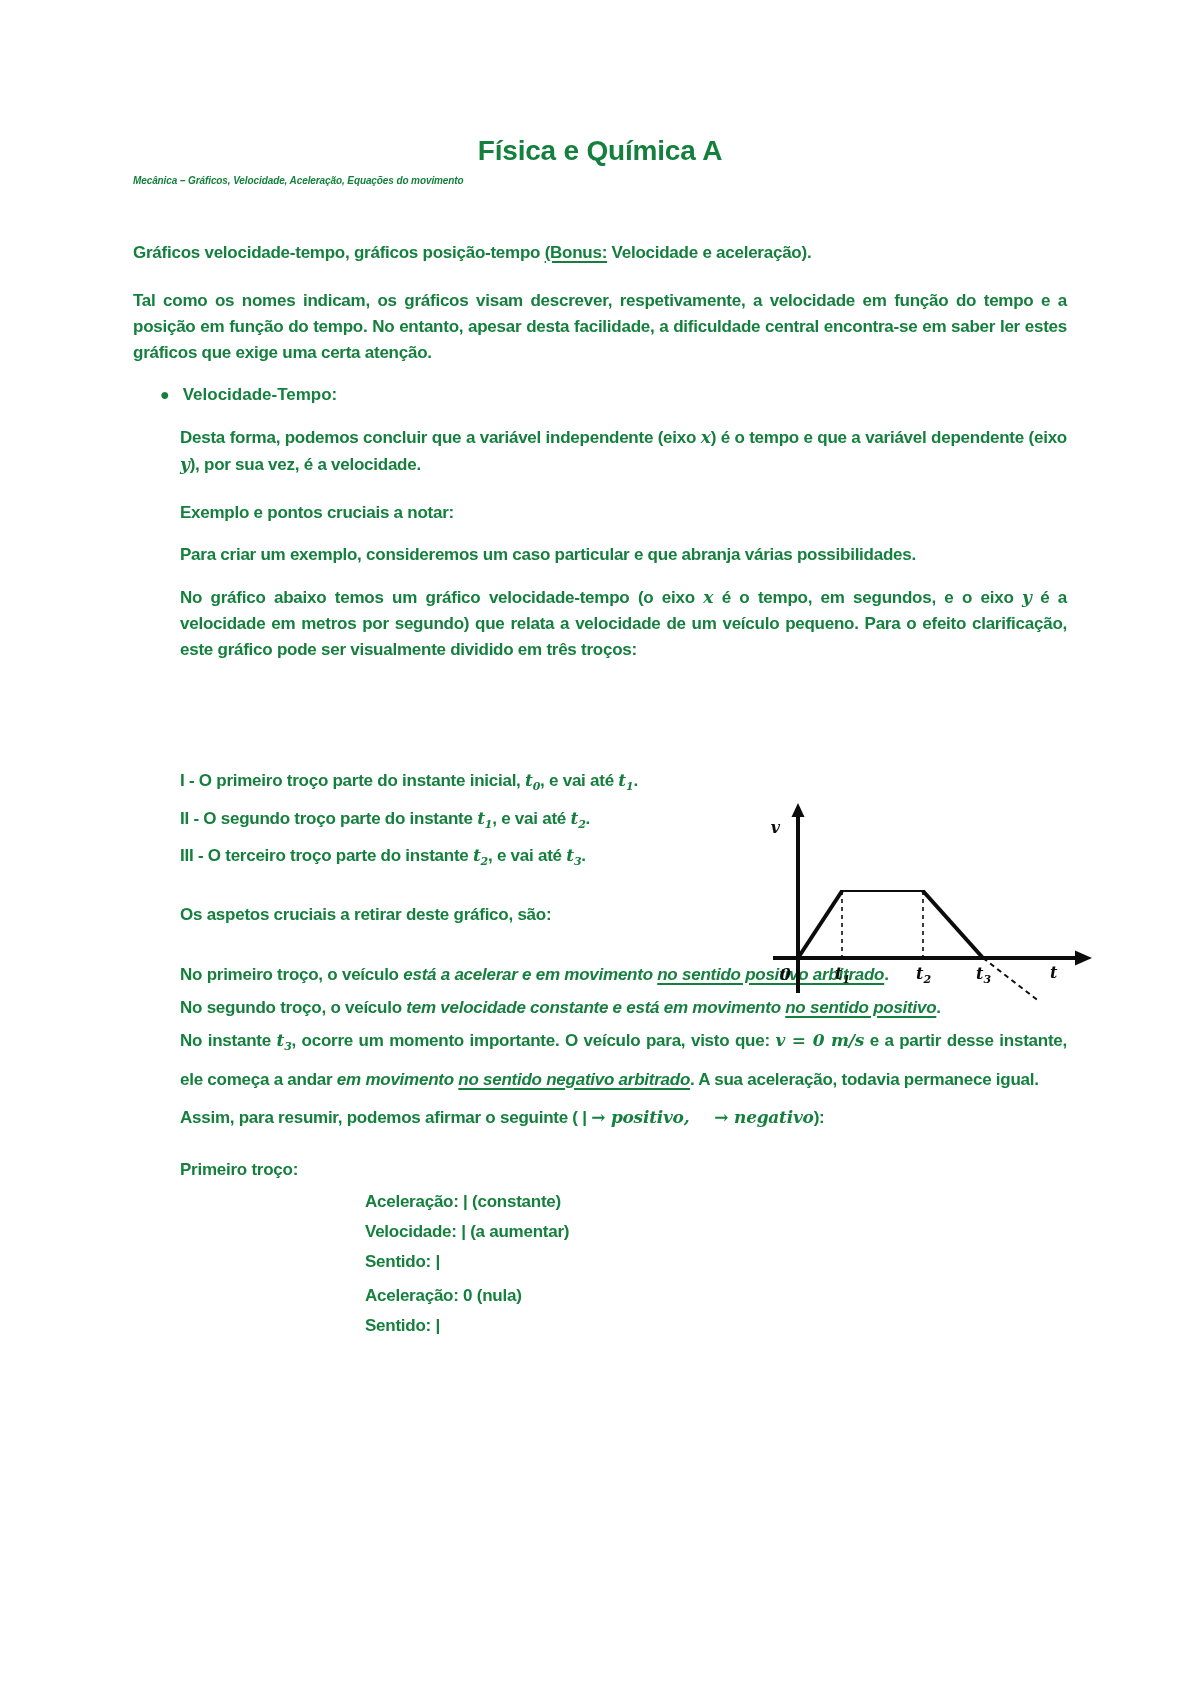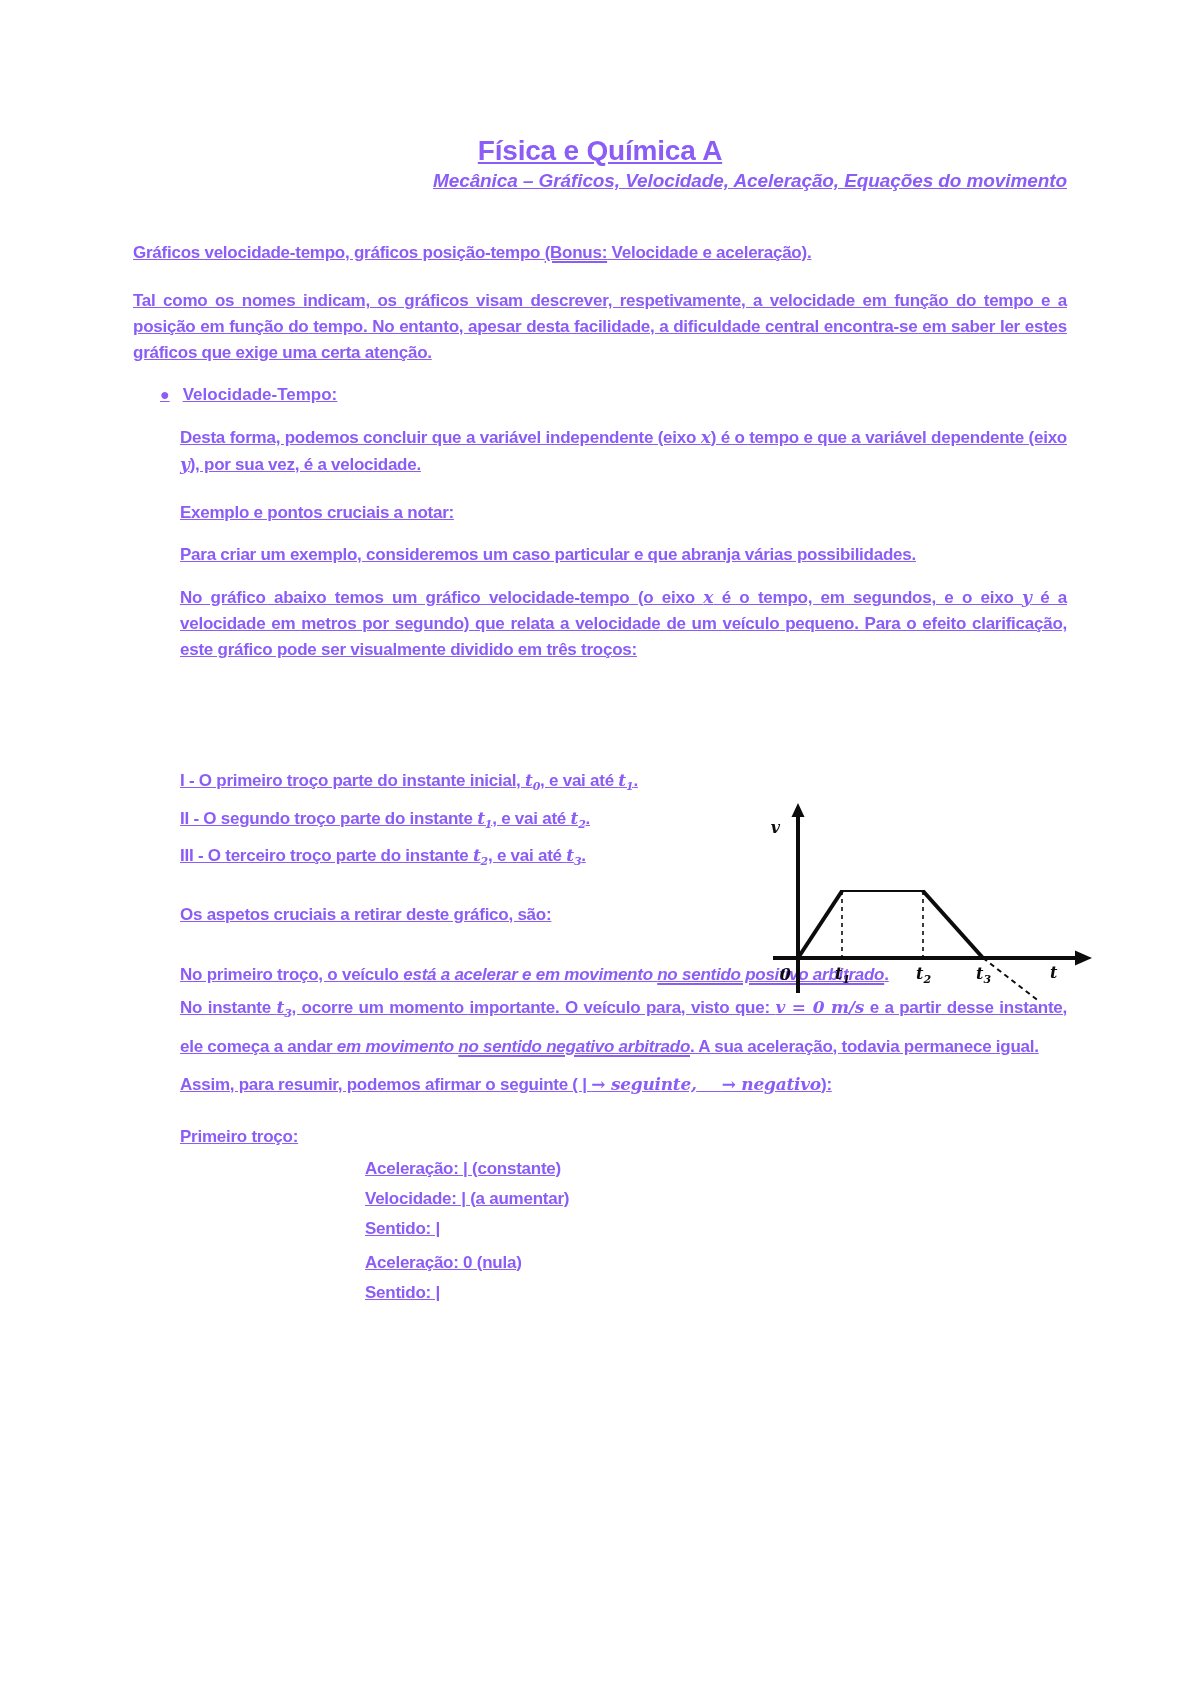--- a/index.html
+++ b/index.html
@@ -1,20 +1,20 @@
 <!DOCTYPE html>
 <html><head>
 <meta charset="utf-8">
 <style>
   html,body{margin:0;padding:0;background:#ffffff;}
   .page{position:relative;width:1200px;height:1698px;background:#fff;overflow:hidden;
-        color:#8b5cf6;font-family:"Liberation Sans","DejaVu Sans",sans-serif;font-weight:700;text-decoration:underline;}
+        color:#15803d;font-family:"Liberation Sans","DejaVu Sans",sans-serif;font-weight:700;}
   .content{padding:134px 133px 0 133px;}
   .title{margin:0;font-size:28px;line-height:34px;text-align:center;letter-spacing:-0.2px;font-weight:700;}
-  .subtitle{margin:2px 0 0 0;text-align:right;font-size:19px;line-height:22px;font-style:italic;font-weight:700;letter-spacing:-0.1px;}
+  .subtitle{margin:2px 0 0 0;text-align:left;font-size:10px;line-height:22px;font-style:italic;font-weight:700;letter-spacing:-0.1px;}
   p{margin:0;font-size:17px;line-height:26px;letter-spacing:-0.25px;}
   .just{text-align:justify;}
   .indent{margin-left:47px;}
   .mt8{margin-top:8px;}
   .mt16{margin-top:16px;}
   .mt22{margin-top:22px;}
   .mt24{margin-top:24px;}
   .mt26{margin-top:26px;}
   .mt48{margin-top:48px;}
   .bullet-row{margin-top:16px;margin-left:27px;display:flex;gap:13px;font-size:17px;line-height:26px;}
@@ -69,24 +69,25 @@
     <div class="items indent">
       <p><span class="seg-n">I - O primeiro troço parte do instante inicial, </span><span class="seg-m">t</span><span class="seg-msub">0</span><span class="seg-n">, e vai até </span><span class="seg-m">t</span><span class="seg-msub">1</span><span class="seg-n">.</span></p>
       <p><span class="seg-n">II -  O segundo troço parte do instante </span><span class="seg-m">t</span><span class="seg-msub">1</span><span class="seg-n">, e vai até </span><span class="seg-m">t</span><span class="seg-msub">2</span><span class="seg-n">.</span></p>
       <p><span class="seg-n">III - O terceiro troço parte do instante </span><span class="seg-m">t</span><span class="seg-msub">2</span><span class="seg-n">, e vai até </span><span class="seg-m">t</span><span class="seg-msub">3</span><span class="seg-n">.</span></p>
     </div>
 
     <p class="indent mt24">Os aspetos cruciais a retirar deste gráfico, são:</p>
 
     <div class="crucial indent just">
       <p class="just"><span class="seg-n">No primeiro troço, o veículo </span><span class="seg-i">está a acelerar e em movimento </span><span class="seg-iu">no sentido positivo arbitrado</span><span class="seg-n">.</span></p>
+      <p class="just"><span class="seg-n">No segundo troço, o veículo </span><span class="seg-i">tem velocidade constante e está em movimento </span><span class="seg-iu">no sentido positivo</span><span class="seg-n">.</span></p>
       <p class="just"><span class="seg-n">No instante </span><span class="seg-m">t</span><span class="seg-msub">3</span><span class="seg-n">, ocorre um momento importante. O veículo para, visto que: </span><span class="seg-m">v = 0 m/s</span><span class="seg-n"> e a partir desse instante, ele começa a andar </span><span class="seg-i">em movimento </span><span class="seg-iu">no sentido negativo arbitrado</span><span class="seg-n">. A sua aceleração, todavia permanece igual.</span></p>
     </div>
 
-    <p class="indent mt8"><span class="seg-n">Assim, para resumir, podemos afirmar o seguinte ( | </span><span class="seg-m">→ seguinte,</span><span class="seg-n">  </span><span class="seg-m">→ negativo</span><span class="seg-n">):</span></p>
+    <p class="indent mt8"><span class="seg-n">Assim, para resumir, podemos afirmar o seguinte ( | </span><span class="seg-m">→ positivo,</span><span class="seg-n">  </span><span class="seg-m">→ negativo</span><span class="seg-n">):</span></p>
 
     <p class="indent mt26">Primeiro troço:</p>
     <div class="sec-lines">
       <p>Aceleração: | (constante)</p>
       <p>Velocidade: | (a aumentar)</p>
       <p>Sentido: |</p>
     </div>
 
     <div class="sec-lines">
       <p>Aceleração: 0 (nula)</p>

